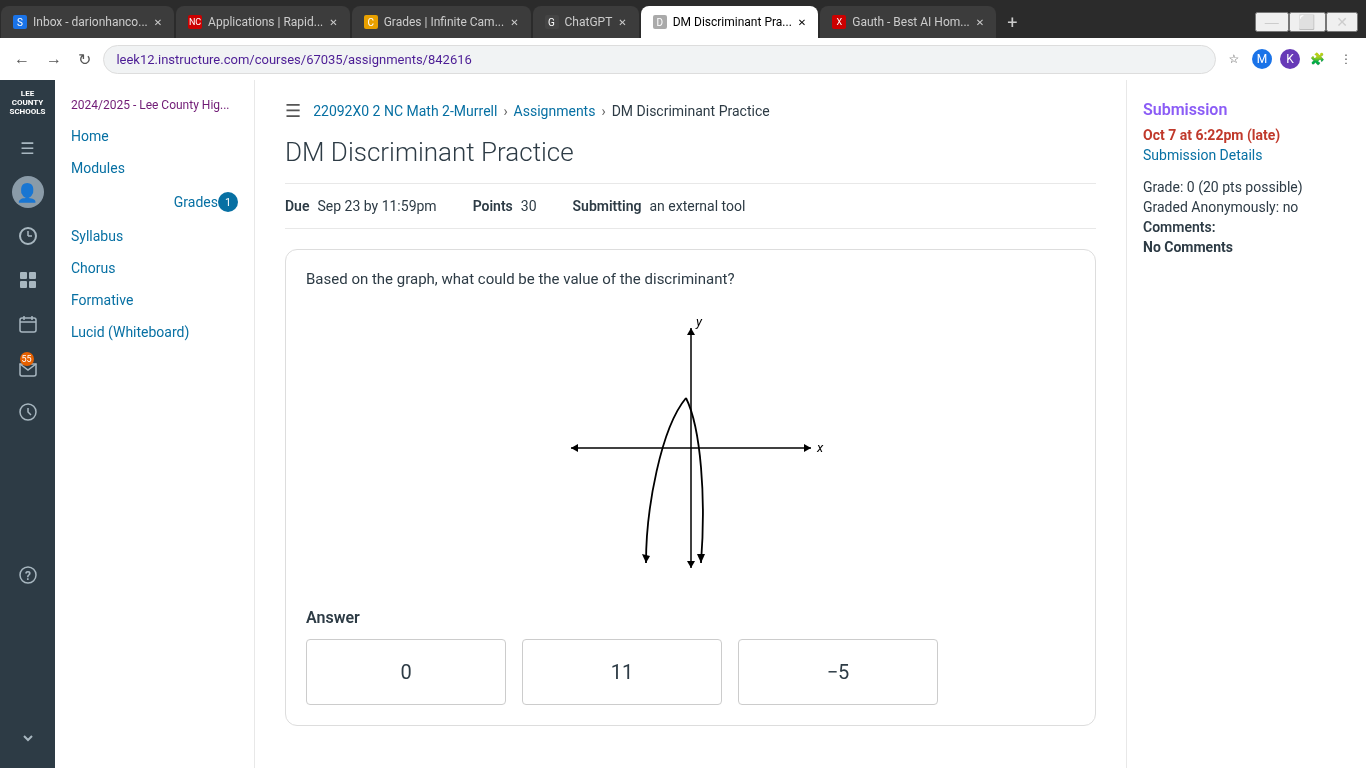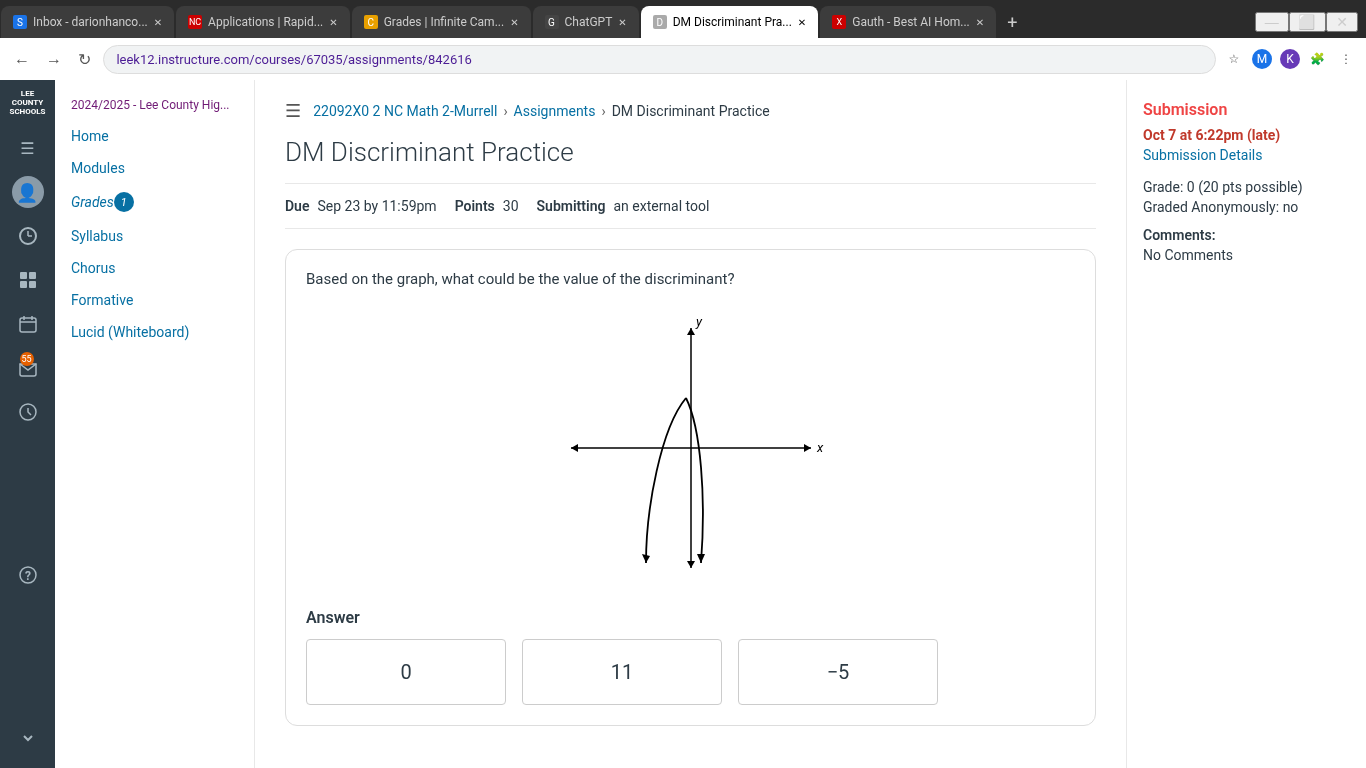--- a/index.html
+++ b/index.html
@@ -34,46 +34,46 @@
 
     
     .sidebar { width: 200px; background: #fff; border-right: 1px solid #e8e8e8; padding: 10px 0; flex-shrink: 0; }
     .sidebar-year { padding: 8px 16px; font-size: 12px; color: #701a75; }
     .sidebar-item { padding: 8px 16px; color: #0770a3; font-size: 14px; cursor: pointer; display: flex; align-items: center; justify-content: space-between; }
     .sidebar-badge { background: #0770a3; color: #fff; border-radius: 50%; width: 20px; height: 20px; font-size: 11px; display: flex; align-items: center; justify-content: center; }
 
     
     .main-content { flex: 1; overflow-y: auto; padding: 20px 30px; background: #fff; }
     .page-title { font-size: 26px; font-weight: 300; color: #2d3b45; margin-bottom: 16px; }
-    .assignment-meta { display: flex; gap: 18px; padding: 14px 0; border-top: 1px solid #e8e8e8; border-bottom: 1px solid #e8e8e8; margin-bottom: 20px; }
+    .assignment-meta { display: flex; gap: 36px; padding: 14px 0; border-top: 1px solid #e8e8e8; border-bottom: 1px solid #e8e8e8; margin-bottom: 20px; }
     .meta-item { display: flex; gap: 8px; align-items: baseline; }
     .meta-label { font-weight: 600; font-size: 14px; }
     .meta-value { font-size: 14px; }
 
     
     .question-card { border: 1px solid #ddd; border-radius: 12px; padding: 20px; background: #fff; }
     .question-text { font-size: 15px; margin-bottom: 20px; color: #2d3b45; }
 
     
     .graph-container { display: flex; justify-content: center; margin: 20px 0; }
 
     
     .answer-section { margin-top: 20px; }
     .answer-label { font-size: 16px; font-weight: 600; margin-bottom: 12px; }
     .answer-options { display: flex; gap: 16px; }
     .answer-option { flex: 1; border: 1px solid #ccc; border-radius: 4px; padding: 20px; text-align: center; font-size: 20px; cursor: pointer; min-width: 120px; max-width: 200px; }
 
     
     .right-sidebar { width: 240px; flex-shrink: 0; padding: 20px 16px; border-left: 1px solid #e8e8e8; background: #fff; }
-    .submission-title { font-size: 16px; font-weight: 600; margin-bottom: 8px; color: #ef4444; }
+    .submission-title { font-size: 16px; font-weight: 600; margin-bottom: 8px; color: #8b5cf6; }
     .submission-date { color: #c0392b; font-size: 14px; font-weight: 700; margin-bottom: 4px; }
     .submission-link { color: #0770a3; font-size: 14px; cursor: pointer; text-decoration: none; display: block; margin-bottom: 16px; }
     .grade-line { font-size: 14px; margin-bottom: 4px; color: #2d3b45; }
-    .comments-label { font-weight: 600; margin-top: 12px; margin-bottom: 4px; font-size: 14px; }
-    .comments-value { font-size: 14px; color: #2d3b45; }
+    .comments-label { font-weight: 600; margin-top: 4px; margin-bottom: 4px; font-size: 14px; }
+    .comments-value { font-size: 14px; color: #2d3b45; font-weight: bold; }
     .breadcrumb-link { color: #0770a3; cursor: pointer; text-decoration: none; }
     .breadcrumb-sep { color: #666; }
     .breadcrumb-current { color: #2d3b45; }
     .inner-content { display: flex; flex: 1; overflow: hidden; }
   </style>
 </head>
 <body>
 
 <div class="browser-chrome">
   <div class="tab-bar">
@@ -203,21 +203,21 @@
 
     <div class="sidebar">
       <div class="sidebar-year">2024/2025 - Lee County Hig...</div>
 
       <div class="sidebar-item">
         <span>Home</span>
       </div>
       <div class="sidebar-item">
         <span>Modules</span>
       </div>
-      <div class="sidebar-item" style="justify-content:flex-start;font-style:italic;">
+      <div class="sidebar-item" style="justify-content:flex-end;">
         <span>Grades</span>
         <div class="sidebar-badge">1</div>
       </div>
       <div class="sidebar-item">
         <span>Syllabus</span>
       </div>
       <div class="sidebar-item">
         <span>Chorus</span>
       </div>
       <div class="sidebar-item">

